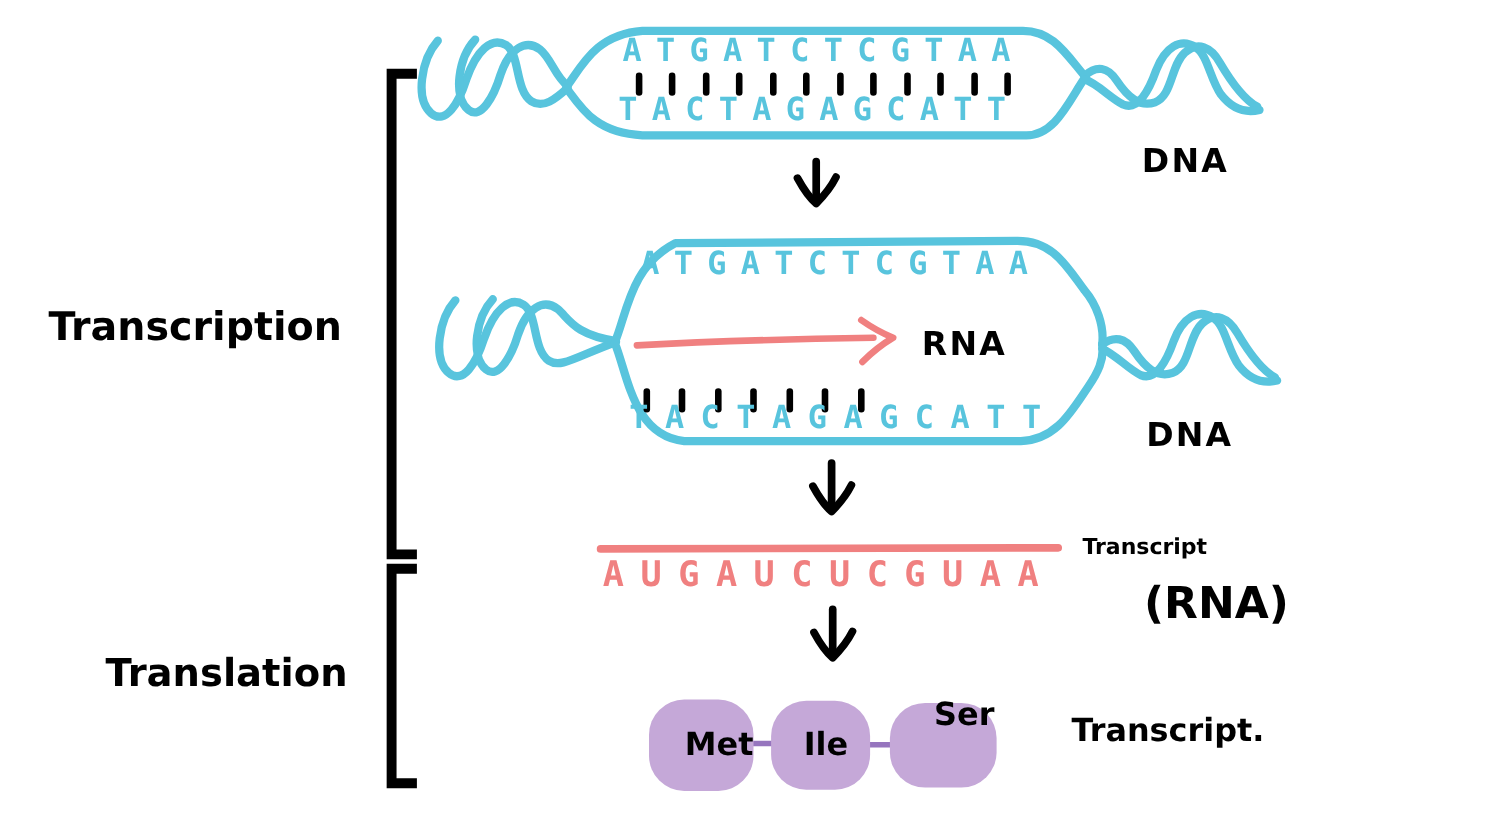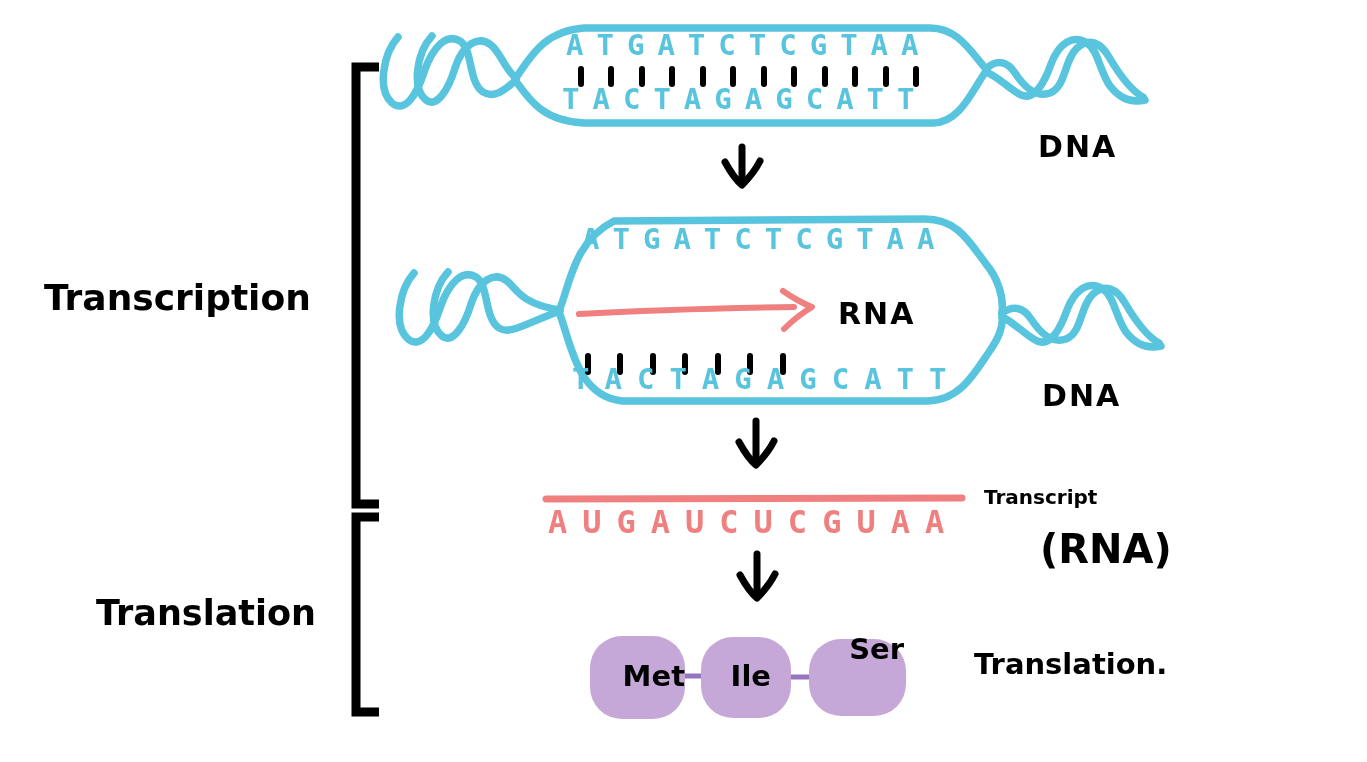--- a/index.html
+++ b/index.html
@@ -134,15 +134,15 @@
   <div class="seq blue" id="seq-m-bot">TACTAGAGCATT</div>
   <div class="hand" id="lbl-dna2">DNA</div>
 
   <div class="seq pink" id="seq-transcript">AUGAUCUCGUAA</div>
   <div class="hand" id="lbl-transcript1">Transcript</div>
   <div class="hand" id="lbl-transcript2">(RNA)</div>
 
   <div class="aa" id="aa0">Met</div>
   <div class="aa" id="aa1">Ile</div>
   <div class="aa" id="aa2">Ser</div>
-  <div class="hand" id="lbl-poly">Translation.</div>
+  <div class="hand" id="lbl-poly">Transcript.</div>
 
 </div>
 
 </body></html>

